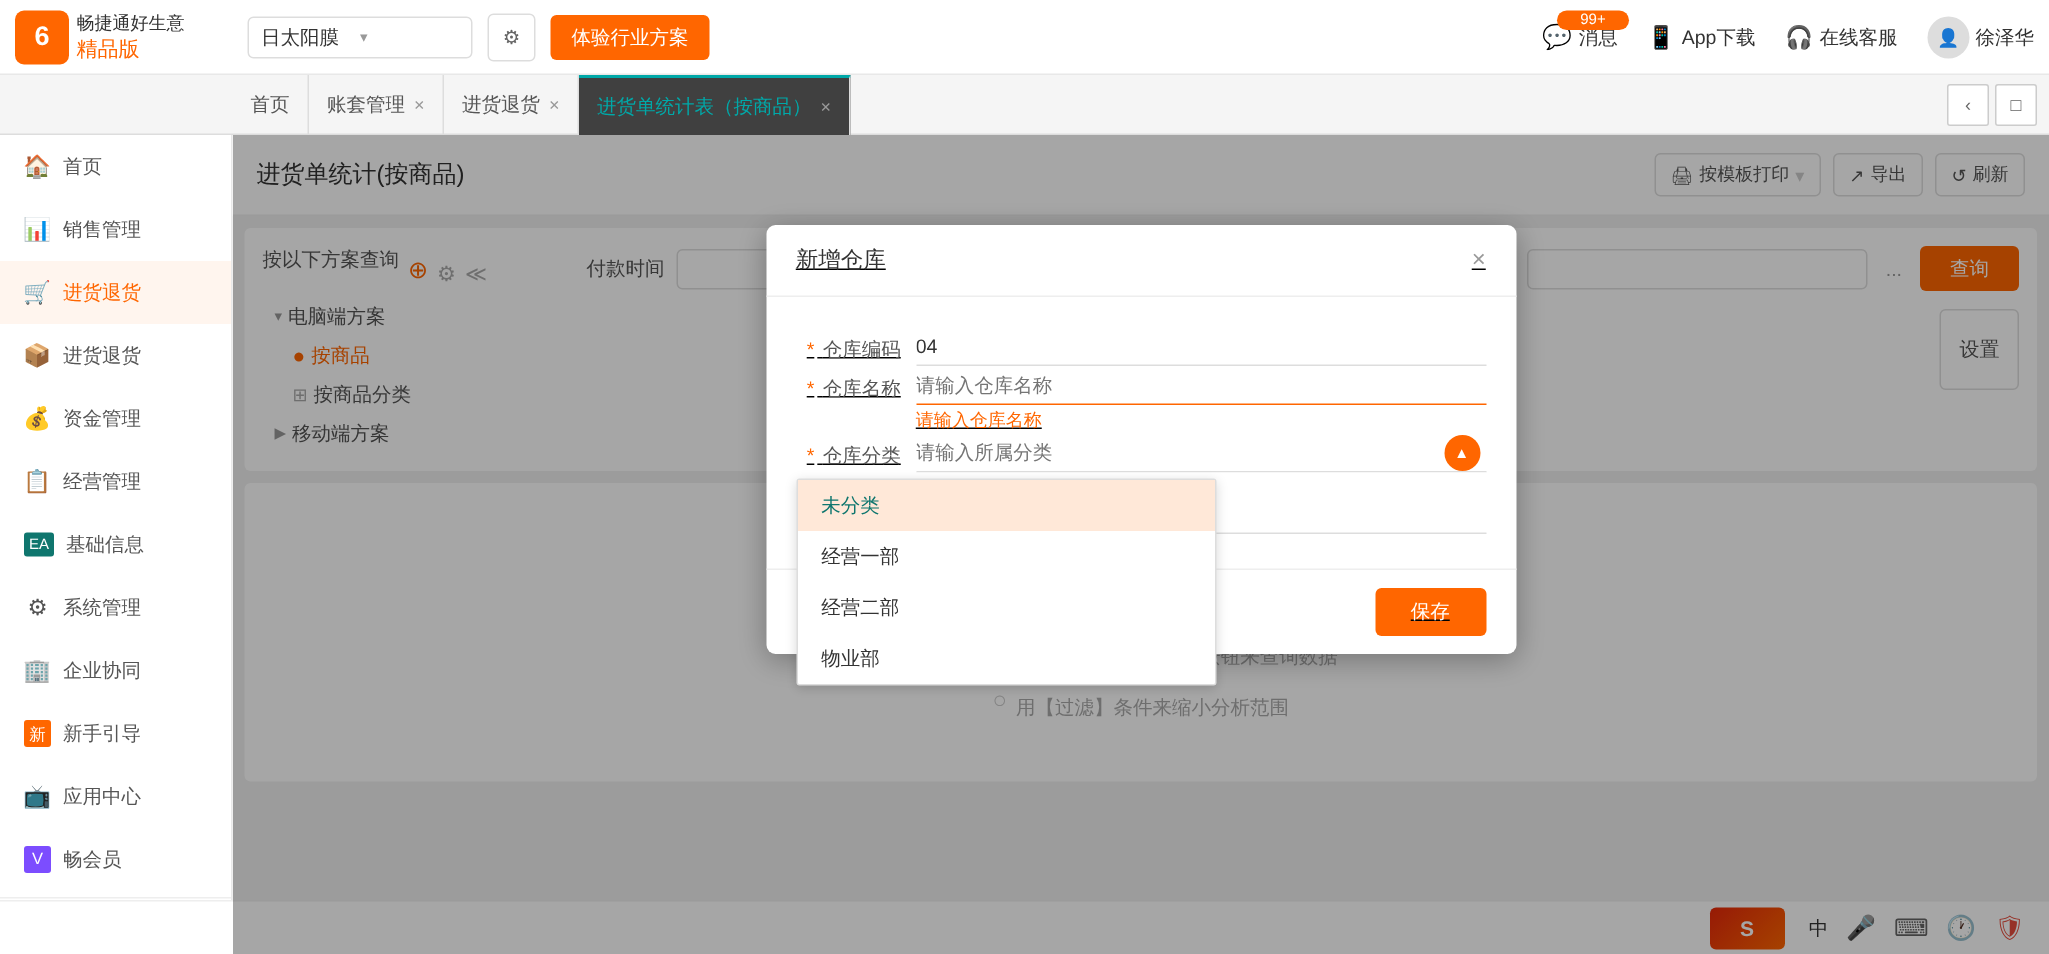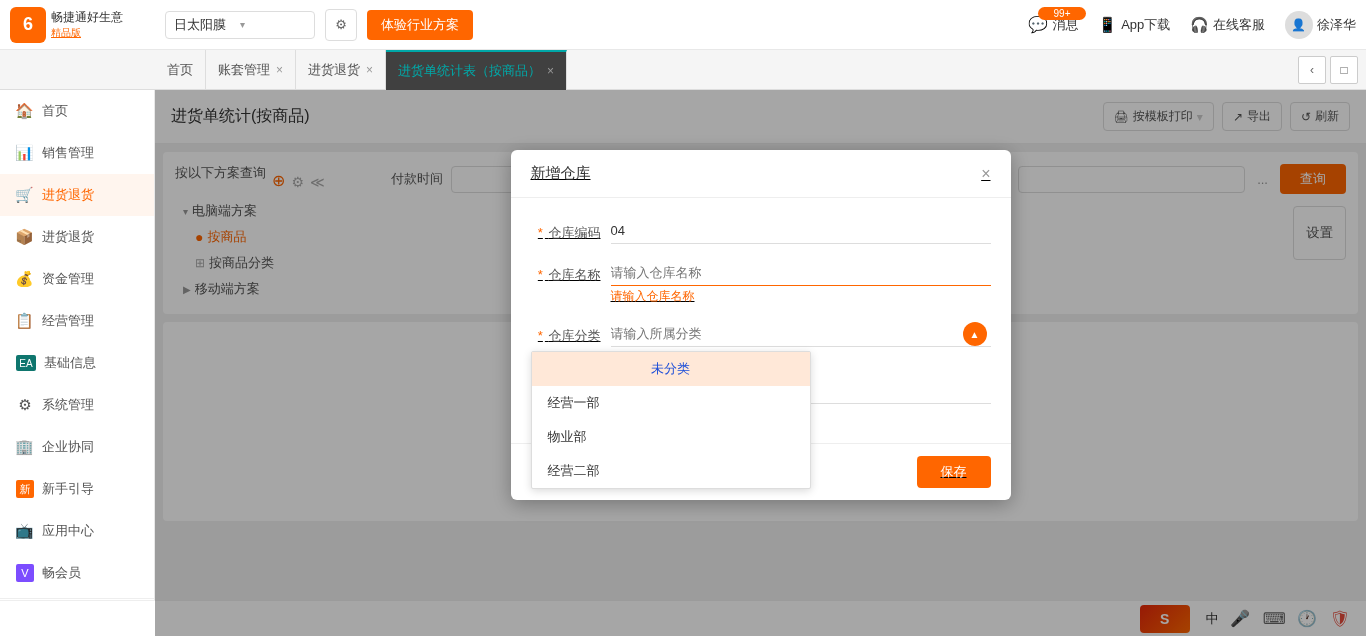--- a/index.html
+++ b/index.html
@@ -29,21 +29,21 @@
       border-radius: 6px;
       display: flex;
       align-items: center;
       justify-content: center;
       color: #fff;
       font-size: 18px;
       font-weight: bold;
       margin-right: 5px;
     }
     .logo-text { font-size: 12px; color: #333; line-height: 1.3; }
-    .logo-badge { font-size: 10px; color: #f60; text-decoration: underline; }
+    .logo-badge { font-size: 14px; color: #f60; }
 
     .store-selector {
       display: flex;
       align-items: center;
       border: 1px solid #ddd;
       border-radius: 4px;
       padding: 4px 8px;
       min-width: 150px;
       cursor: pointer;
       background: #fff;
@@ -334,21 +334,21 @@
     .modal-title { font-size: 15px; color: #333; font-weight: 500; }
     .modal-close {
       cursor: pointer;
       color: #999;
       font-size: 16px;
     }
     .modal-body { padding: 20px; }
     .form-row {
       display: flex;
       align-items: flex-start;
-      margin-bottom: 16px;
+      margin-bottom: 0;
       position: relative;
     }
     .form-label {
       width: 80px;
       flex-shrink: 0;
       color: #555;
       font-size: 13px;
       padding-top: 6px;
       text-align: right;
       padding-right: 10px;
@@ -410,21 +410,21 @@
       border-radius: 2px;
       box-shadow: 0 2px 8px rgba(0,0,0,0.15);
       z-index: 200;
     }
     .dropdown-list-item {
       padding: 8px 16px;
       cursor: pointer;
       color: #333;
       font-size: 13px;
     }
-    .dropdown-list-item.selected { background: #ffe8d8; color: #1d4ed8; text-align: center; }
+    .dropdown-list-item.selected { background: #ffe8d8; color: #0f766e; }
 
     .textarea-input {
       width: 100%;
       border: none;
       border-bottom: 1px solid #ddd;
       padding: 5px 0;
       font-size: 13px;
       outline: none;
       resize: none;
       font-family: inherit;
@@ -719,22 +719,22 @@
               <span>仓库分类</span>
             </div>
             <div class="form-control-wrap dropdown-wrap">
               <input class="dropdown-input" type="text" placeholder="请输入所属分类" style="">
               <div class="dropdown-arrow">▲</div>
 
               
               <div class="dropdown-list">
                 <div class="dropdown-list-item selected">未分类</div>
                 <div class="dropdown-list-item">经营一部</div>
+                <div class="dropdown-list-item">经营二部</div>
                 <div class="dropdown-list-item">物业部</div>
-                <div class="dropdown-list-item">经营二部</div>
               </div>
             </div>
           </div>
 
           <div class="form-row">
             <div class="form-label">
               <span>备注</span>
             </div>
             <div class="form-control-wrap">
               <textarea class="textarea-input" rows="2" style=""></textarea>

